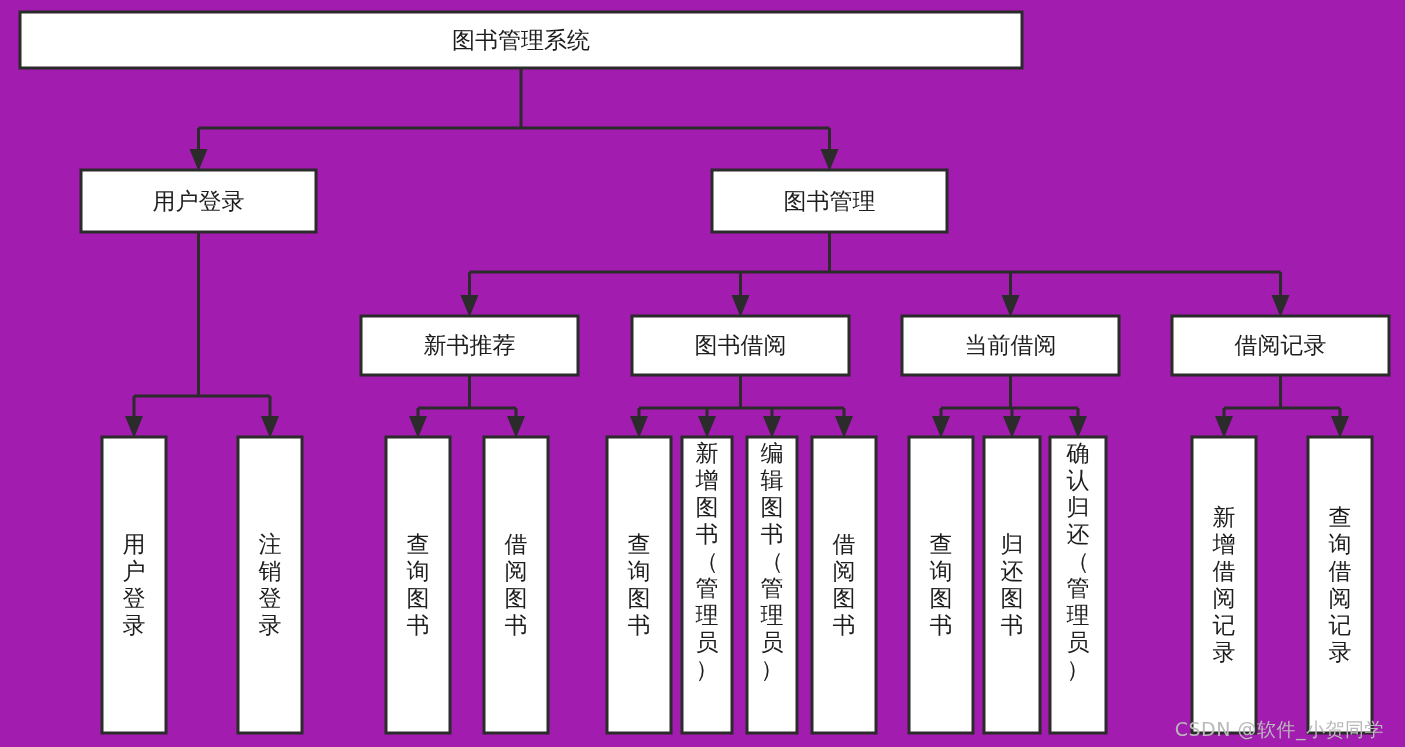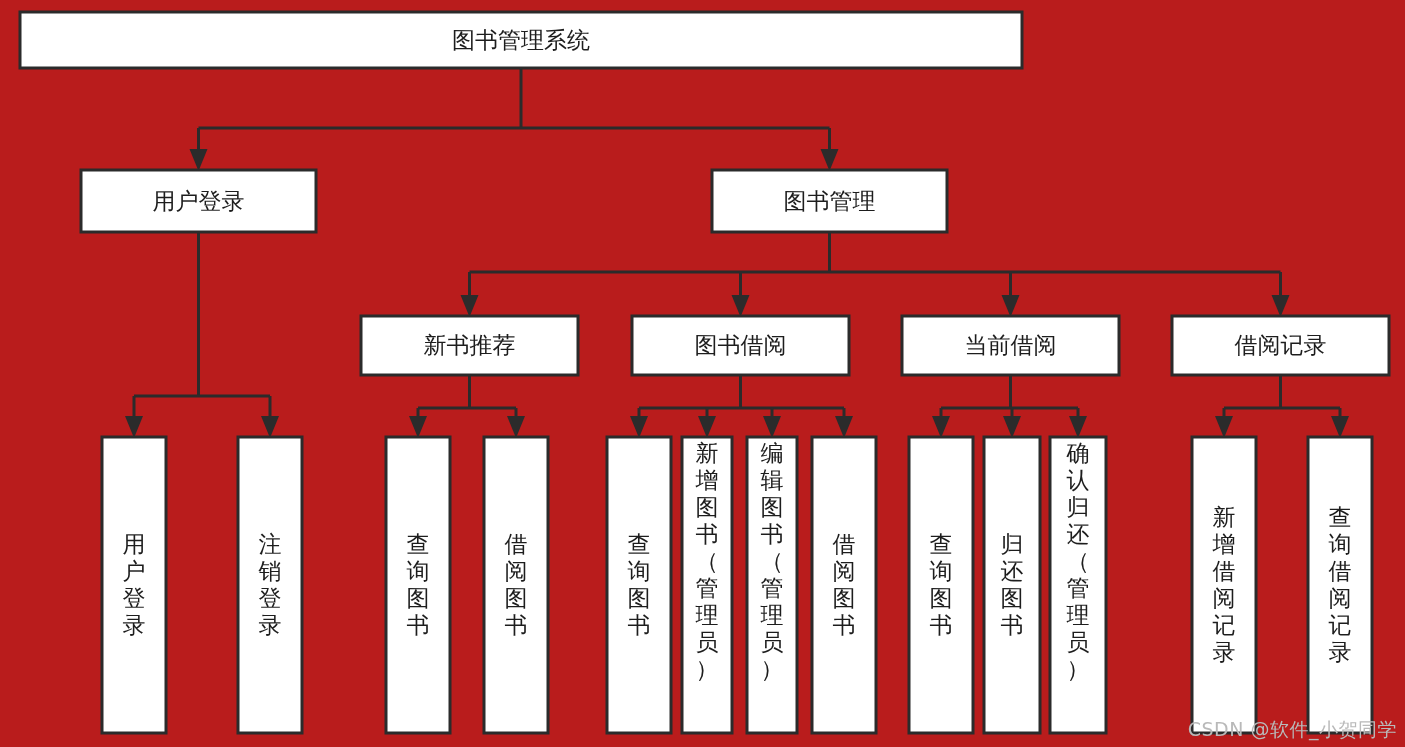--- a/index.html
+++ b/index.html
@@ -11,21 +11,21 @@
   body {
     width: 1405px;
     height: 747px;
     overflow: hidden;
     font-family: "DejaVu Sans", "Liberation Sans", sans-serif;
   }
   #diagram-root {
     position: relative;
     width: 1405px;
     height: 747px;
-    background: #b91c1c;
+    background: #a21caf;
   }
   svg.diagram-canvas {
     position: absolute;
     left: 0;
     top: 0;
     width: 1405px;
     height: 747px;
     display: block;
   }
   .node-box {
@@ -50,21 +50,21 @@
     stroke: #2b2b2b;
     stroke-width: 3;
     fill: none;
   }
   .arrow-head {
     fill: #2b2b2b;
     stroke: none;
   }
   .watermark-text {
     position: absolute;
-    right: 8px;
+    right: 21px;
     bottom: 4px;
     font-family: "DejaVu Sans", "Liberation Sans", sans-serif;
     font-size: 19px;
     color: #b9b9b9;
     white-space: nowrap;
     letter-spacing: 0.5px;
     user-select: none;
   }
 </style>
 </head>

